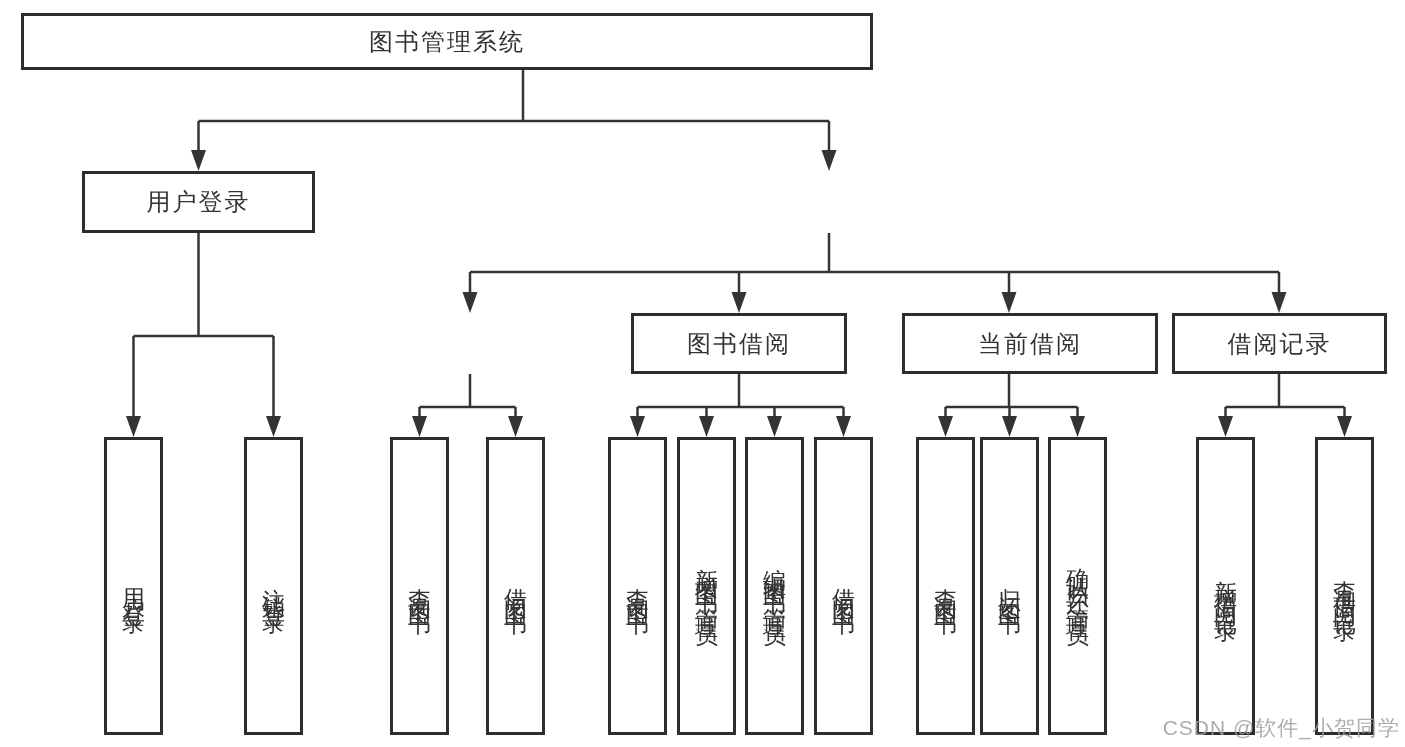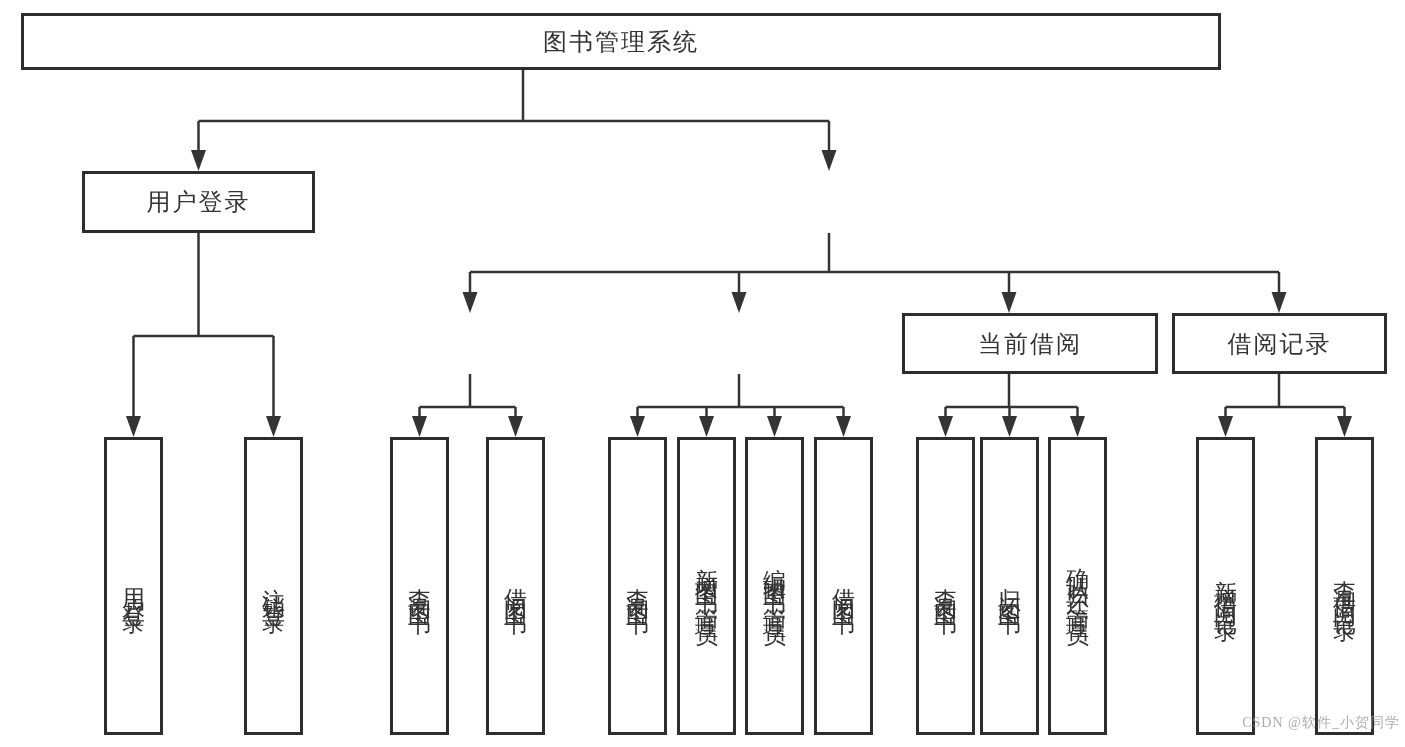--- a/index.html
+++ b/index.html
@@ -23,41 +23,40 @@
     box-sizing: border-box;
     display: flex;
     align-items: center;
     justify-content: center;
     color: #333333;
     font-size: 24px;
     letter-spacing: 2px;
     white-space: nowrap;
     z-index: 2;
   }
-  .root { left: 21px; top: 13px; width: 1200px; height: 57px; }
+  .root { left: 21px; top: 13px; width: 852px; height: 57px; }
   .lvl2 { top: 171px; height: 62px; }
   .lvl3 { top: 313px; height: 61px; }
   .leaf {
     top: 437px;
     width: 59px;
     height: 298px;
     writing-mode: vertical-rl;
     letter-spacing: 8px;
     font-size: 23px;
     line-height: 1;
   }
   .watermark {
     position: absolute;
     right: 5px;
     top: 714px;
-    font-size: 14px;
+    font-size: 21px;
     color: rgba(158, 158, 158, 0.85);
     letter-spacing: 1px;
     z-index: 5;
-    font-family: Liberation Serif, serif;
   }
 </style>
 </head>
 <body>
 
 <div class="canvas">
 
   <svg class="connectors" width="1405" height="747" viewBox="0 0 1405 747">
     <g stroke="#343434" stroke-width="2.5" fill="none">
       <path d="M523,70 V121 M198.5,121 H829 M198.5,121 V153 M829,121 V153"></path>
@@ -98,20 +97,21 @@
       <path d="M1279,374 V407 M1225.5,407 H1344.5 M1225.5,407 V419 M1344.5,407 V419"></path>
       <polygon stroke="none" fill="#343434" points="1225.5,437 1218,416 1233,416"></polygon>
       <polygon stroke="none" fill="#343434" points="1344.5,437 1337,416 1352,416"></polygon>
     </g>
   </svg>
 
   <div class="box root">图书管理系统</div>
 
   <div class="box lvl2" style="left:82px; width:233px;">用户登录</div>
 
+  <div class="box lvl3" style="left:631px; width:216px;">图书借阅</div>
   <div class="box lvl3" style="left:902px; width:256px;">当前借阅</div>
   <div class="box lvl3" style="left:1172px; width:215px;">借阅记录</div>
 
   <div class="box leaf" style="left:104px;">用户登录</div>
   <div class="box leaf" style="left:244px;">注销登录</div>
 
   <div class="box leaf" style="left:390px;">查询图书</div>
   <div class="box leaf" style="left:486px;">借阅图书</div>
 
   <div class="box leaf" style="left:608px;">查询图书</div>

